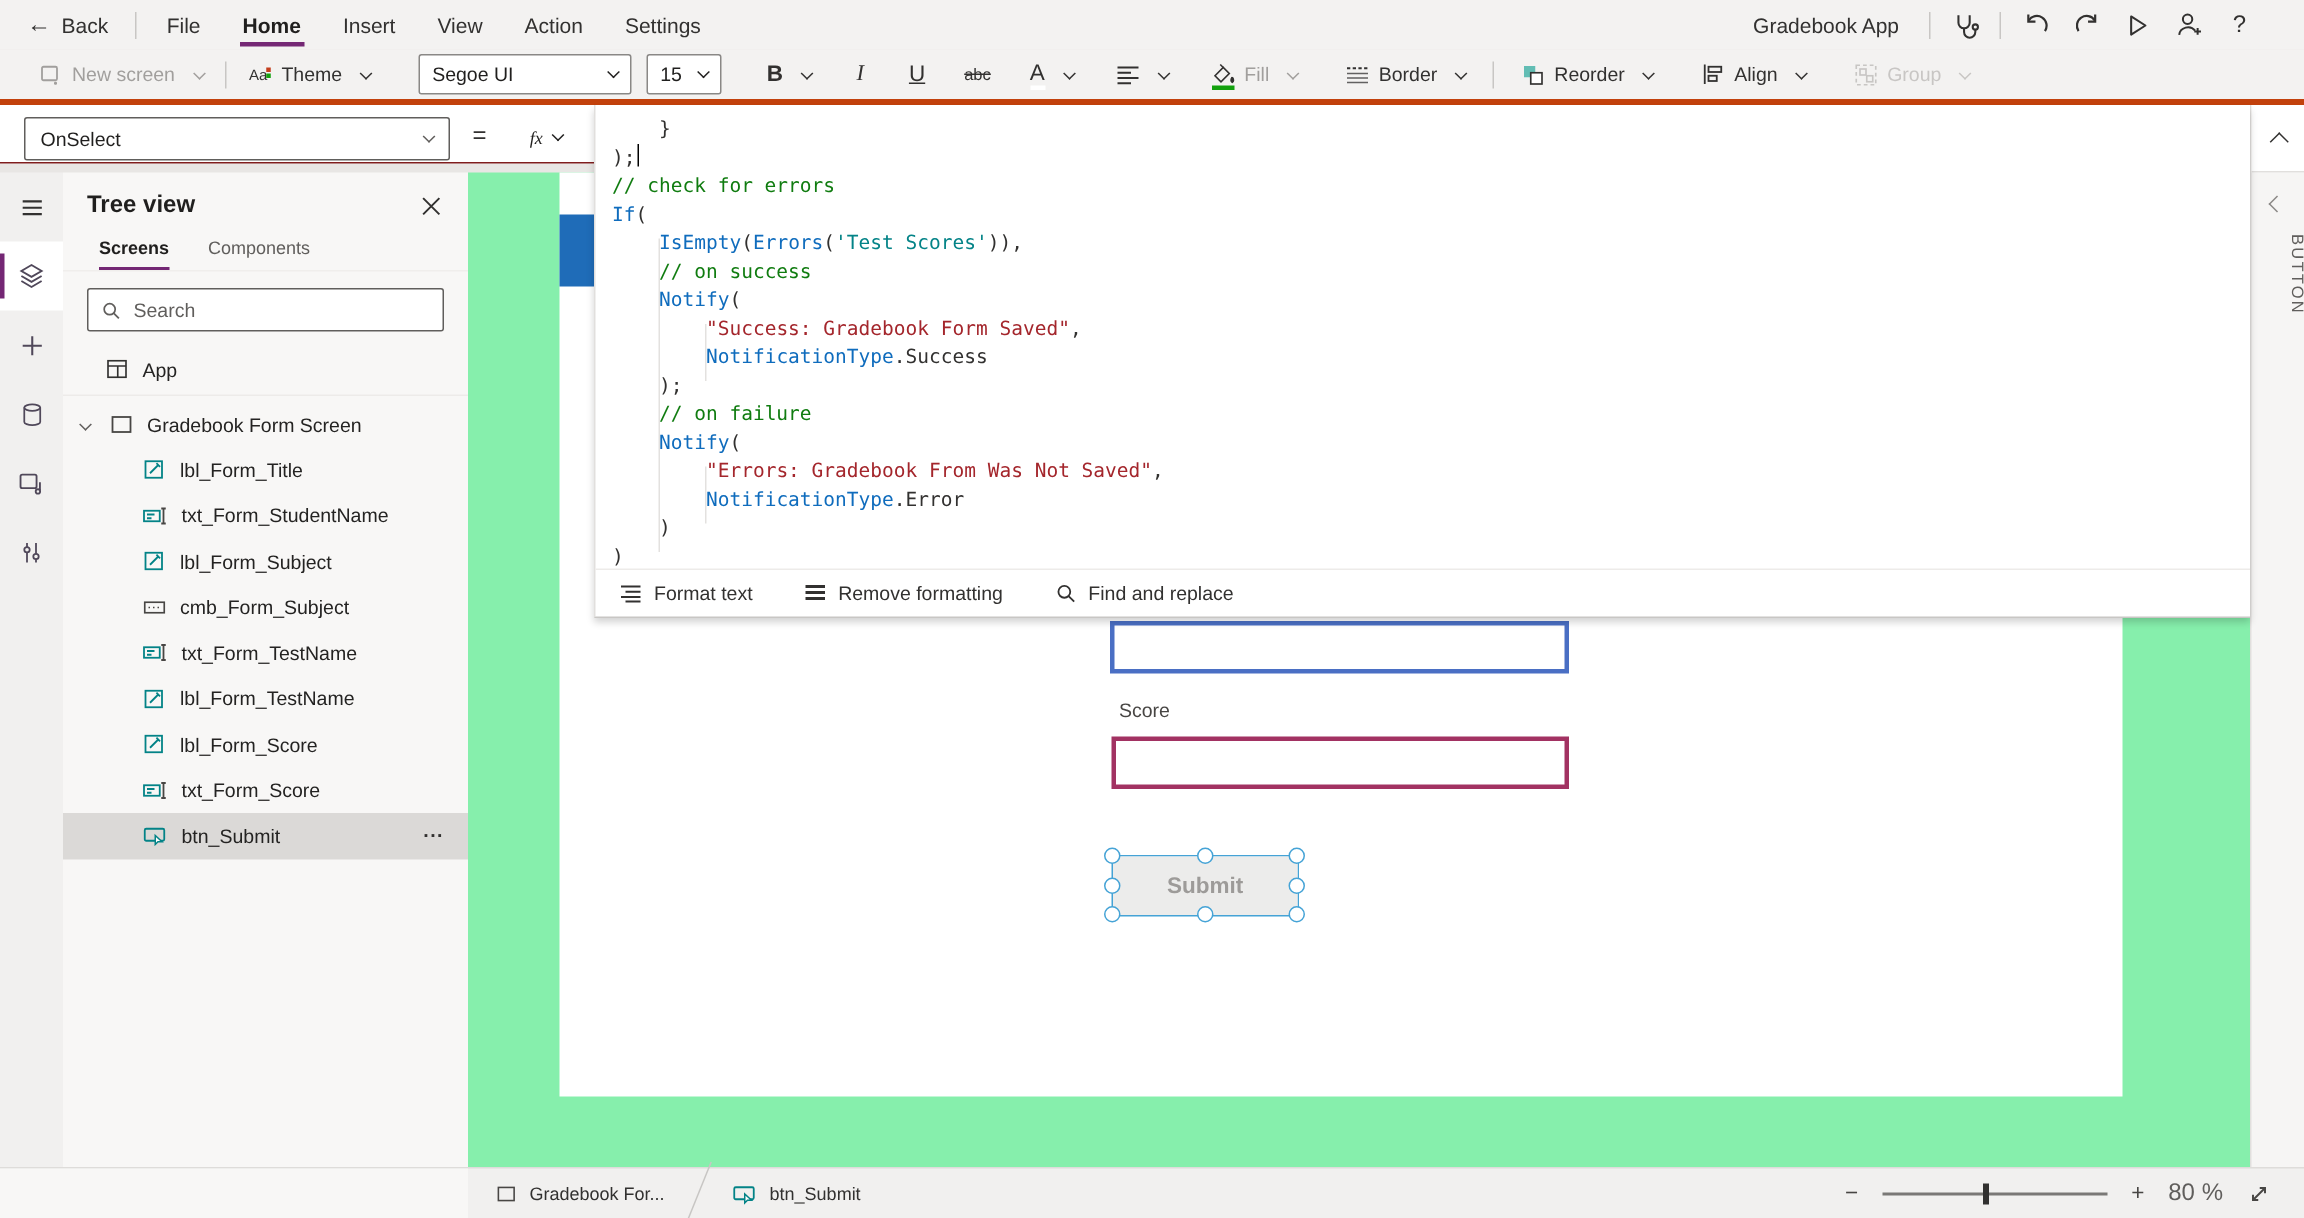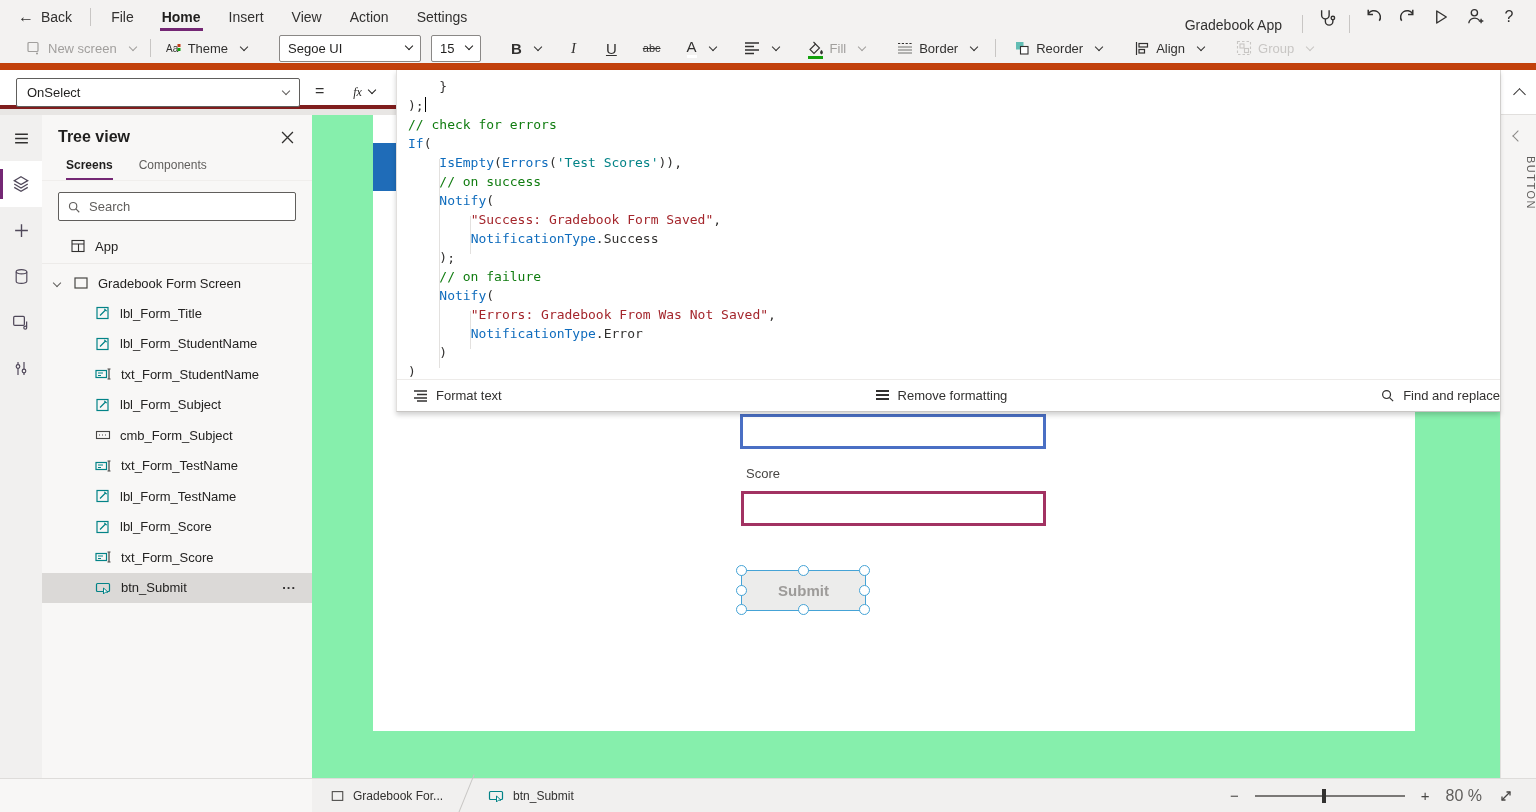--- a/index.html
+++ b/index.html
@@ -14,55 +14,55 @@
 
   
   .menubar { left:0; top:0; width:1536px; height:33px; background:#f3f2f1; display:flex; align-items:center; }
   .menu-left { display:flex; align-items:center; height:100%; padding-left:14px; }
   .back { display:flex; align-items:center; gap:7px; padding:0 12px 0 4px; height:100%; font-size:14px; color:#323130; }
   .back-arrow { font-size:16px; }
   .vdiv { width:1px; height:18px; background:#c8c6c4; margin:0 6px; }
   .menu-item { position:relative; height:100%; display:flex; align-items:center; padding:0 14px; font-size:14px; color:#323130; cursor:default; }
   .menu-item.active { font-weight:bold; color:#201f1e; }
   .menu-item.active::after { content:""; position:absolute; left:12px; right:12px; bottom:2px; height:3px; background:var(--accent); }
-  .menu-right { margin-left:auto; display:flex; align-items:flex-end; height:100%; padding-right:10px; }
+  .menu-right { margin-left:auto; display:flex; align-items:center; height:100%; padding-right:26px; }
   .appname { font-size:14px; color:#323130; margin-right:14px; }
   .iconbtn { width:34px; height:100%; display:flex; align-items:center; justify-content:center; color:#323130; }
   .help-glyph { font-size:16px; color:#323130; }
 
   
-  .toolbar { left:0; top:33px; width:1536px; height:37px; background:#f3f2f1; border-bottom:7px solid #c2410c;
+  .toolbar { left:0; top:33px; width:1536px; height:37px; background:#f3f2f1; border-bottom:4px solid #c2410c;
              display:flex; align-items:center; padding-left:18px; }
   .tbtn { display:flex; align-items:center; gap:6px; padding:0 8px; height:30px; color:#323130; font-size:13px; }
   .tbtn.dim { color:#a19f9d; }
   .tb-sel { background:#fff; border:1px solid #8a8886; border-radius:2px; height:27px; display:flex; align-items:center;
             padding:0 8px; font-size:13px; color:#201f1e; justify-content:space-between; }
   .glyph { font-size:15px; color:#323130; }
   .fillwrap { position:relative; }
   .fillbar { position:absolute; left:1px; bottom:-3px; width:15px; height:3px; background:#13a10e; }
 
   
-  .fxrow { left:0; top:70px; width:396px; height:39px; background:#fff; border-bottom:4px solid #7f1d1d; }
+  .fxrow { left:0; top:70px; width:396px; height:39px; background:#fff; border-bottom:1px solid #7f1d1d; }
   .propsel { position:absolute; left:16px; top:8px; width:284px; height:29px; border:1px solid #605e5c; border-radius:2px;
              background:#fff; display:flex; align-items:center; padding:0 10px; font-size:13px; color:#201f1e; justify-content:space-between; }
   .eq { position:absolute; left:315px; top:12px; font-size:16px; color:#323130; }
   .fxbtn { position:absolute; left:337px; top:8px; width:54px; height:29px; display:flex; align-items:center; justify-content:center; color:#201f1e; }
   .fxit { font-family:"Liberation Serif",serif; font-style:italic; font-size:12px; }
 
   
   .fxpanel { left:396px; top:70px; width:1104px; height:342px; background:#fff; border-left:1px solid #e1dfdd;
              border-bottom:1px solid #c8c6c4; box-shadow:0 3px 5px rgba(0,0,0,.18); z-index:20; }
   .code { position:absolute; left:0; right:0; top:0; bottom:32px; padding:7px 0 0 11px; overflow:hidden;
           font-family:"DejaVu Sans Mono","Liberation Mono",monospace; font-size:13px; line-height:19px; white-space:pre; }
   .tk-p { color:var(--code-plain); } .tk-f { color:var(--code-func); } .tk-c { color:var(--code-comment); }
   .tk-s { color:var(--code-string); } .tk-i { color:var(--code-entity); }
   .caret { display:inline-block; width:1.5px; height:15px; background:#000; vertical-align:-2px; margin-left:1px; }
   .guide { position:absolute; width:1px; background:#e3e1df; }
   .fxactions { position:absolute; left:0; right:0; bottom:0; height:32px; border-top:1px solid #edebe9;
-               display:flex; align-items:center; padding-left:16px; gap:34px;justify-content:space-between; }
+               display:flex; align-items:center; padding-left:16px; gap:34px; }
   .fxaction { display:flex; align-items:center; gap:8px; font-size:13px; color:#323130; }
 
   
   .rail { left:0; top:115px; width:42px; height:663px; background:#f1f0ef; z-index:5; }
   .rail-ico { width:42px; height:46px; display:flex; align-items:center; justify-content:center; color:#50485a; position:relative; }
   .rail-ico.sel { background:#fff; }
   .rail-ico.sel::before { content:""; position:absolute; left:0; top:8px; bottom:8px; width:3px; background:var(--accent); }
 
   
   .tree { left:42px; top:115px; width:270px; height:663px; background:#f8f7f6; z-index:5; }
@@ -373,29 +373,20 @@
         <span class="tico">
           <svg width="16" height="16" viewBox="0 0 16 16" stroke="#038387" stroke-width="1.2" fill="none">
             <rect x="2" y="2.5" width="11" height="11"></rect>
             <path d="M5 10.5 L10.5 5 M9.3 3.8 L11.7 6.2"></path>
           </svg>
         </span>
         <span>lbl_Form_Title</span>
       </div>
       <div class="trow child-row">
         <span class="tico">
-          <svg width="16" height="16" viewBox="0 0 16 16" stroke="#038387" stroke-width="1.2" fill="none">
-            <rect x="2" y="2.5" width="11" height="11"></rect>
-            <path d="M5 10.5 L10.5 5 M9.3 3.8 L11.7 6.2"></path>
-          </svg>
-        </span>
-        <span>lbl_Form_StudentName</span>
-      </div>
-      <div class="trow child-row">
-        <span class="tico">
           <svg width="17" height="16" viewBox="0 0 17 16" stroke="#038387" stroke-width="1.2" fill="none">
             <rect x="1" y="4.5" width="10.5" height="7"></rect>
             <path d="M3 7 h5 M3 9.5 h3"></path>
             <path d="M14 3 v10 M12.5 3 h3 M12.5 13 h3" stroke="#484644"></path>
           </svg>
         </span>
         <span>txt_Form_StudentName</span>
       </div>
       <div class="trow child-row">
         <span class="tico">

